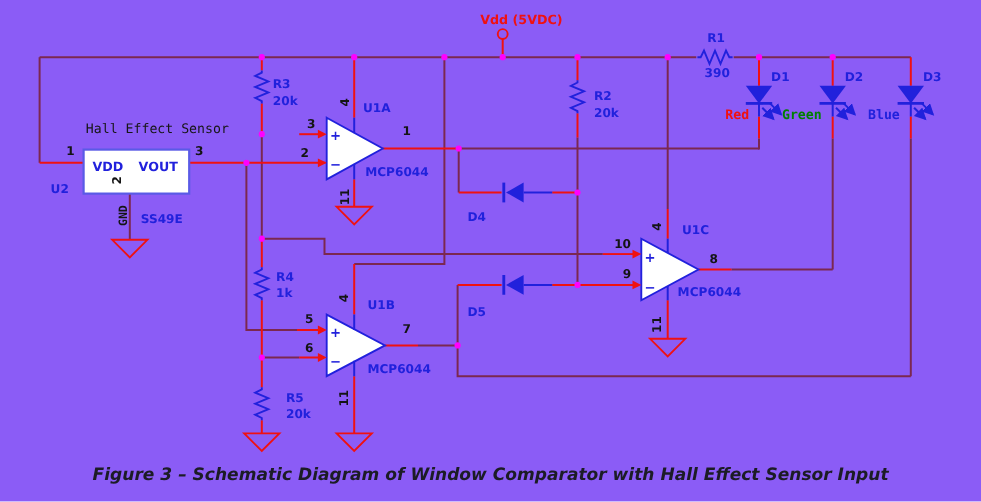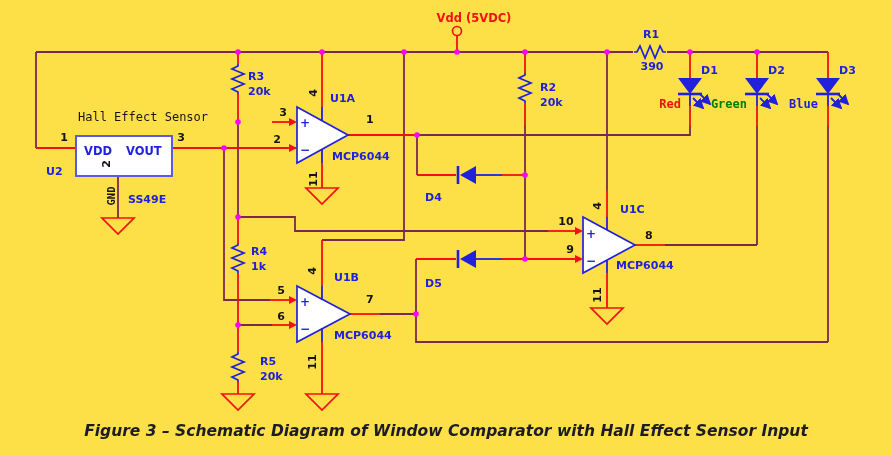--- a/index.html
+++ b/index.html
@@ -1,16 +1,16 @@
 <!DOCTYPE html>
 <html style="--wire: #7B2850; --red: #F01111; --blue: #2121DC; --boxblue: #5A5AE6; --junction: #FF00FF; --pintext: #141414; --green: #008000; --caption: #1C1C26;"><head>
 <meta charset="utf-8">
 <style>
   html,body{margin:0;padding:0;background:#fff;}
-  .stage{position:relative;width:892px;height:456px;background:#fde047;overflow:hidden;}
+  .stage{position:relative;width:892px;height:456px;background:#8b5cf6;overflow:hidden;}
   svg{display:block;}
   .w{stroke:var(--wire);stroke-width:1.8;fill:none;}
   .r{stroke:var(--red);stroke-width:1.8;fill:none;}
   .bw{stroke:var(--blue);stroke-width:1.8;fill:none;}
   .zig{stroke:var(--blue);stroke-width:1.7;fill:none;}
   .opamp{stroke:var(--blue);stroke-width:1.7;fill:#fff;}
   .dfill{fill:var(--blue);stroke:none;}
   .dbar{stroke:var(--blue);stroke-width:2.6;fill:none;}
   .afill{fill:var(--red);stroke:none;}
   .gndsym{stroke:var(--red);stroke-width:1.7;fill:none;}

